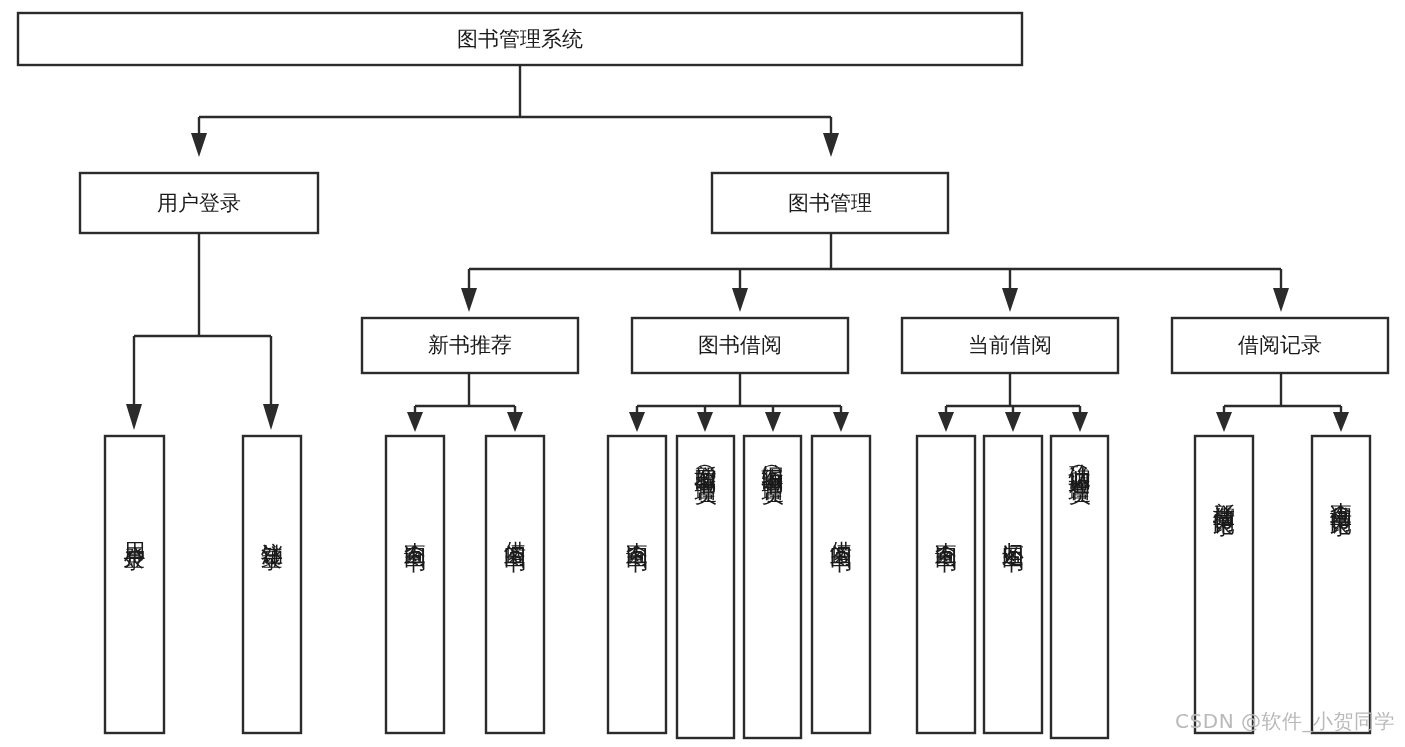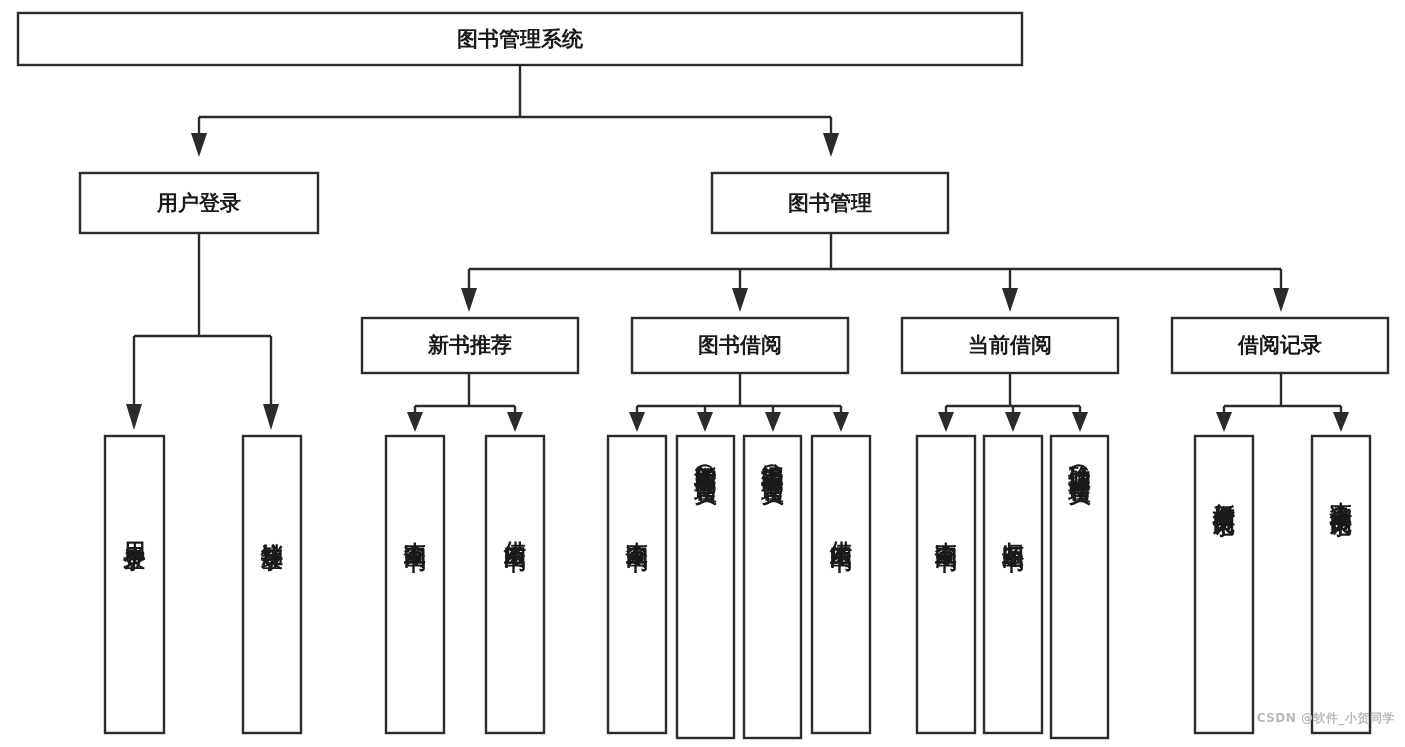--- a/index.html
+++ b/index.html
@@ -9,21 +9,20 @@
   }
   body {
     font-family: "DejaVu Sans", "Liberation Sans", sans-serif;
   }
   #diagram-root {
     position: relative;
     width: 1405px;
     height: 747px;
     background: #ffffff;
     overflow: hidden;
-    font-weight: bold;
   }
   #flow-svg {
     position: absolute;
     left: 0;
     top: 0;
     width: 1405px;
     height: 747px;
   }
   .node-rect {
     fill: #ffffff;
@@ -65,23 +64,23 @@
     font-family: "DejaVu Sans", "Liberation Sans", sans-serif;
     font-size: 22px;
     line-height: 1;
     letter-spacing: 3px;
     color: #1a1a1a;
     white-space: nowrap;
   }
   .watermark {
     position: absolute;
     right: 10px;
-    bottom: 20px;
-    font-family: "DejaVu Sans", "Liberation Sans", sans-serif;
-    font-size: 12px;
+    bottom: 12px;
+    font-family: "DejaVu Sans", "Liberation Sans", sans-serif;
+    font-size: 20px;
     color: #b9b9b9;
     letter-spacing: 0.5px;
     white-space: nowrap;
   }
 </style>
 </head>
 <body>
 
 <div id="diagram-root">
 

